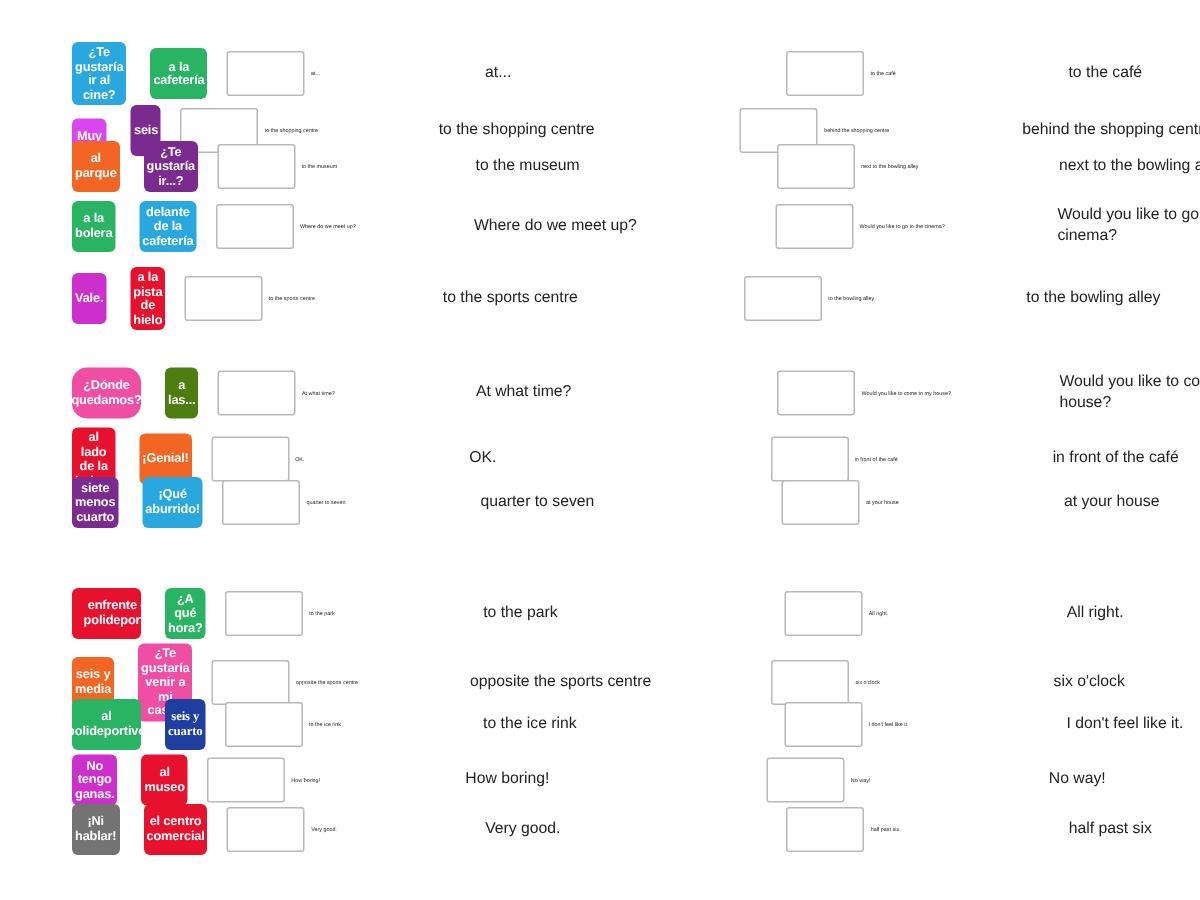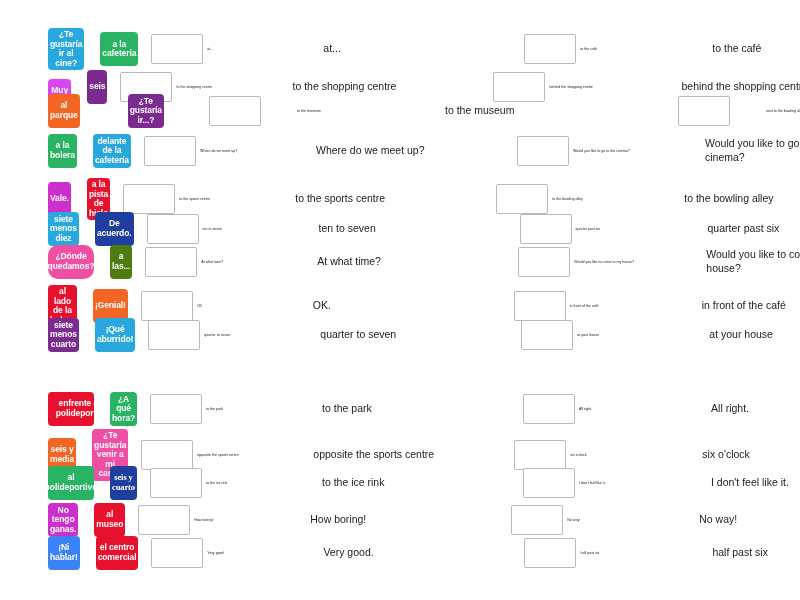--- a/index.html
+++ b/index.html
@@ -96,21 +96,21 @@
     <div class="row" style="top: 61px;">
       <div class="tile tile-a" style="background: #d946ef; margin-top: 18px;">Muy bien.</div>
       <div class="tile tile-b" style="background: rgb(123, 42, 143);">seis</div>
       <div class="dropzone dz-1"></div>
       <div class="tiny">to the shopping centre</div>
       <div class="big big-a">to the shopping centre</div>
       <div class="dropzone dz-2"></div>
       <div class="tiny tiny-b">behind the shopping centre</div>
       <div class="big big-b">behind the shopping centre</div>
     </div>
-    <div class="row" style="top: 94px; gap: 32px;">
+    <div class="row" style="top: 94px;">
       <div class="tile tile-a" style="background: rgb(242, 101, 34);">al parque</div>
       <div class="tile tile-b" style="background: rgb(123, 42, 143);">¿Te gustaría ir...?</div>
       <div class="dropzone dz-1"></div>
       <div class="tiny">to the museum</div>
       <div class="big big-a">to the museum</div>
       <div class="dropzone dz-2"></div>
       <div class="tiny tiny-b">next to the bowling alley</div>
       <div class="big big-b">next to the bowling alley</div>
     </div>
     <div class="row" style="top: 134px;">
@@ -126,30 +126,20 @@
     <div class="row" style="top: 178px;">
       <div class="tile tile-a" style="background: rgb(204, 47, 204);">Vale.</div>
       <div class="tile tile-b" style="background: rgb(232, 17, 45);">a la pista de hielo</div>
       <div class="dropzone dz-1"></div>
       <div class="tiny">to the sports centre</div>
       <div class="big big-a">to the sports centre</div>
       <div class="dropzone dz-2"></div>
       <div class="tiny tiny-b">to the bowling alley</div>
       <div class="big big-b">to the bowling alley</div>
     </div>
-    <div class="row" style="top: 212px;">
-      <div class="tile tile-a" style="background: rgb(41, 168, 223);">siete menos diez</div>
-      <div class="tile tile-b" style="background: rgb(31, 63, 160);">De acuerdo.</div>
-      <div class="dropzone dz-1"></div>
-      <div class="tiny">ten to seven</div>
-      <div class="big big-a">ten to seven</div>
-      <div class="dropzone dz-2"></div>
-      <div class="tiny tiny-b">quarter past six</div>
-      <div class="big big-b">quarter past six</div>
-    </div>
     <div class="row" style="top: 245px;">
       <div class="tile tile-a" style="background: rgb(240, 78, 163); border-radius: 10px;">¿Dónde quedamos?</div>
       <div class="tile tile-b" style="background: #4d7c0f;">a las...</div>
       <div class="dropzone dz-1"></div>
       <div class="tiny">At what time?</div>
       <div class="big big-a">At what time?</div>
       <div class="dropzone dz-2"></div>
       <div class="tiny tiny-b">Would you like to come to my house?</div>
       <div class="big big-b">Would you like to come to my house?</div>
     </div>
@@ -207,21 +197,21 @@
       <div class="tile tile-a" style="background: rgb(204, 47, 204);">No tengo ganas.</div>
       <div class="tile tile-b" style="background: rgb(232, 17, 45);">al museo</div>
       <div class="dropzone dz-1"></div>
       <div class="tiny">How boring!</div>
       <div class="big big-a">How boring!</div>
       <div class="dropzone dz-2"></div>
       <div class="tiny tiny-b">No way!</div>
       <div class="big big-b">No way!</div>
     </div>
     <div class="row" style="top: 536px;">
-      <div class="tile tile-a" style="background: #3b82f6;">¡Ni hablar!</div>
+      <div class="tile tile-a" style="background: #737373;">¡Ni hablar!</div>
       <div class="tile tile-b" style="background: rgb(232, 17, 45);">el centro comercial</div>
       <div class="dropzone dz-1"></div>
       <div class="tiny">Very good.</div>
       <div class="big big-a">Very good.</div>
       <div class="dropzone dz-2"></div>
       <div class="tiny tiny-b">half past six</div>
       <div class="big big-b">half past six</div>
     </div>
   </div>
 

